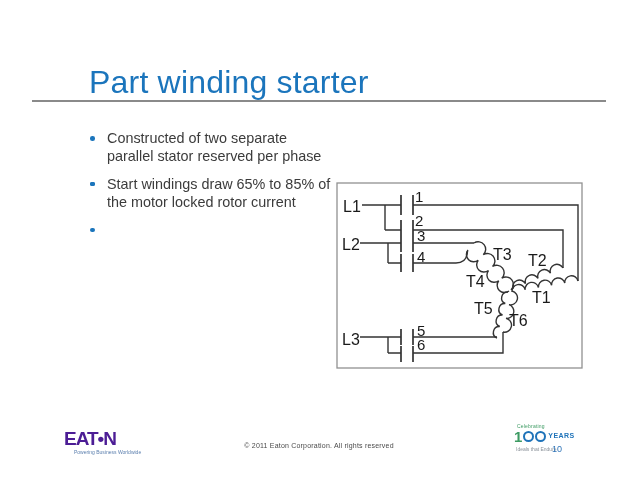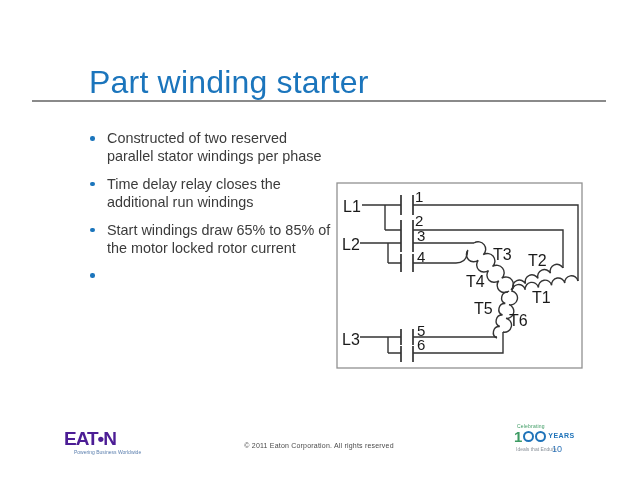--- a/index.html
+++ b/index.html
@@ -63,25 +63,24 @@
 </style>
 </head>
 <body>
 
 <div class="slide-title">Part winding starter</div>
 <div class="title-rule"></div>
 
 <div class="bullets">
   <div class="bullet-item">
     <span class="bullet-dot"></span>
-    <span>Constructed of two reserved parallel stator windings per phase</span>
+    <span>Constructed of two separate parallel stator reserved per phase</span>
   </div>
   <div class="bullet-item">
     <span class="bullet-dot"></span>
-    <span>Time delay relay closes the additional run windings</span>
   </div>
   <div class="bullet-item">
     <span class="bullet-dot"></span>
     <span>Start windings draw 65% to 85% of the motor locked rotor current</span>
   </div>
   <div class="bullet-item">
     <span class="bullet-dot"></span>
   </div>
 </div>
 

